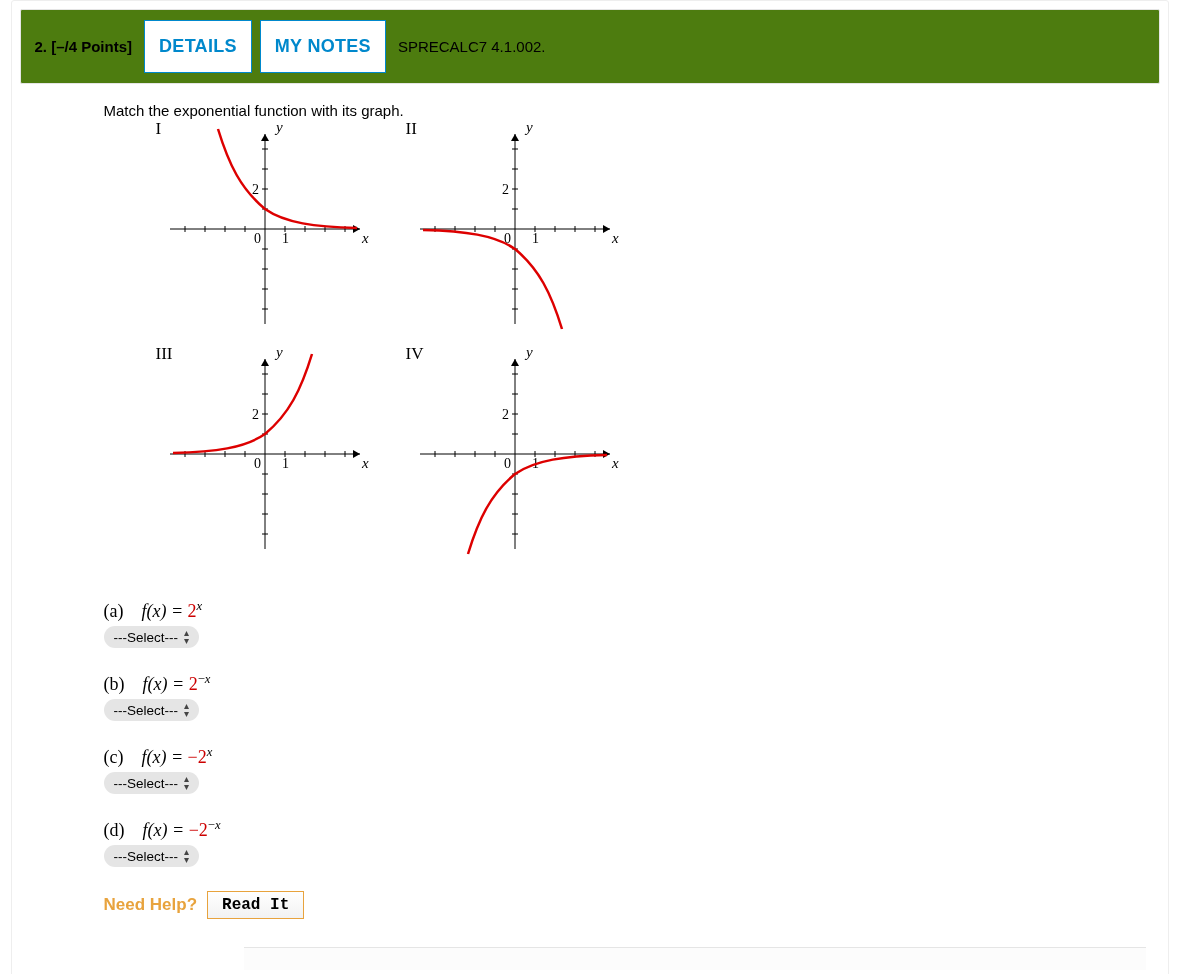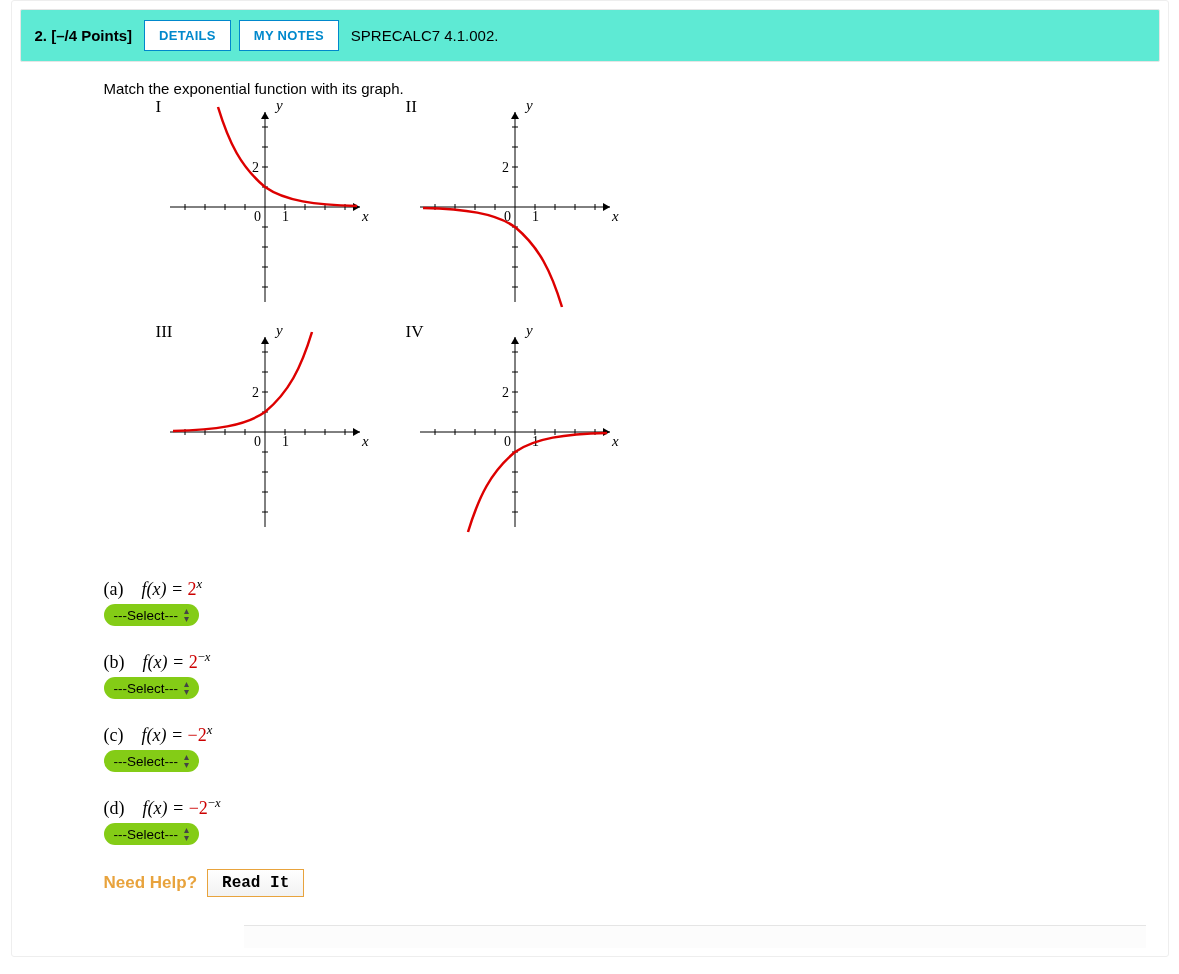--- a/index.html
+++ b/index.html
@@ -1,35 +1,35 @@
 <!DOCTYPE html>
 <html><head>
 <meta charset="utf-8">
 <style>
 body{margin:0;background:#fff;font-family:Arial,Helvetica,sans-serif;font-size:15px;color:#000}
 .container{width:1140px;margin:0 auto;padding:8px;border:1px solid #eee;border-radius:3px}
-.header{display:flex;align-items:center;padding:10px 14px;border:1px solid #e5e5e5;border-radius:2px;background:#5eead4}
+.header{display:flex;align-items:center;padding:10px 14px;border:1px solid #e5e5e5;border-radius:2px;background:#4d7c0f}
 .qnum{font-weight:bold;margin-right:12px}
-.btn-outline{border:1.5px solid #08c;color:#08c;background:#fff;padding:7px 14px;font-size:13px;font-weight:600;letter-spacing:.3px;margin-right:8px;cursor:pointer;font-family:inherit}
+.btn-outline{border:1.5px solid #08c;color:#08c;background:#fff;padding:15px 14px;font-size:18px;font-weight:600;letter-spacing:.3px;margin-right:8px;cursor:pointer;font-family:inherit}
 .ref{font-weight:normal;margin-left:4px}
 .spacer{flex:1}
 .body{padding:18px 14px 0 84px}
 .prompt{}
 .graphs{display:flex;flex-wrap:wrap;width:560px;margin-left:46px}
 .graph-cell{width:250px;height:225px;position:relative}
 .roman{position:absolute;top:0;left:6px;font-family:'Times New Roman',serif;font-size:17px}
 .graph-cell svg{display:block}
 .answers{margin-top:30px}
 .arow{margin-bottom:24px}
 .alabel{font-family:'Times New Roman',serif;font-size:18px}
 .func{font-style:italic}
 .eq-base{color:#c00}
 .neg{color:#c00}
 sup{font-size:.7em}
-.select-pill{display:inline-flex;align-items:center;background:#84cc16;border-radius:14px;padding:3px 10px;font-size:13.5px;margin-top:4px;cursor:pointer}
+.select-pill{display:inline-flex;align-items:center;background:#e5e5e5;border-radius:14px;padding:3px 10px;font-size:13.5px;margin-top:4px;cursor:pointer}
 .updown{margin-left:6px;font-size:10px;line-height:8px;color:#444;display:inline-flex;flex-direction:column}
 .help-row{margin-top:0;display:flex;align-items:center}
 .need-help{color:#e8a33d;font-weight:bold;font-size:17px;margin-right:10px}
 .readit{border:1.5px solid #e8a33d;background:linear-gradient(#fff,#f2f2f2);font-size:16px;font-weight:bold;padding:4px 14px;cursor:pointer;font-family:Liberation Mono, monospace}
 .bottombar{height:22px;border-top:1px solid #e5e5e5;margin:28px 0 0 140px;background:#fcfcfc}
 </style>
 </head>
 <body>
 
 <div class="container">

